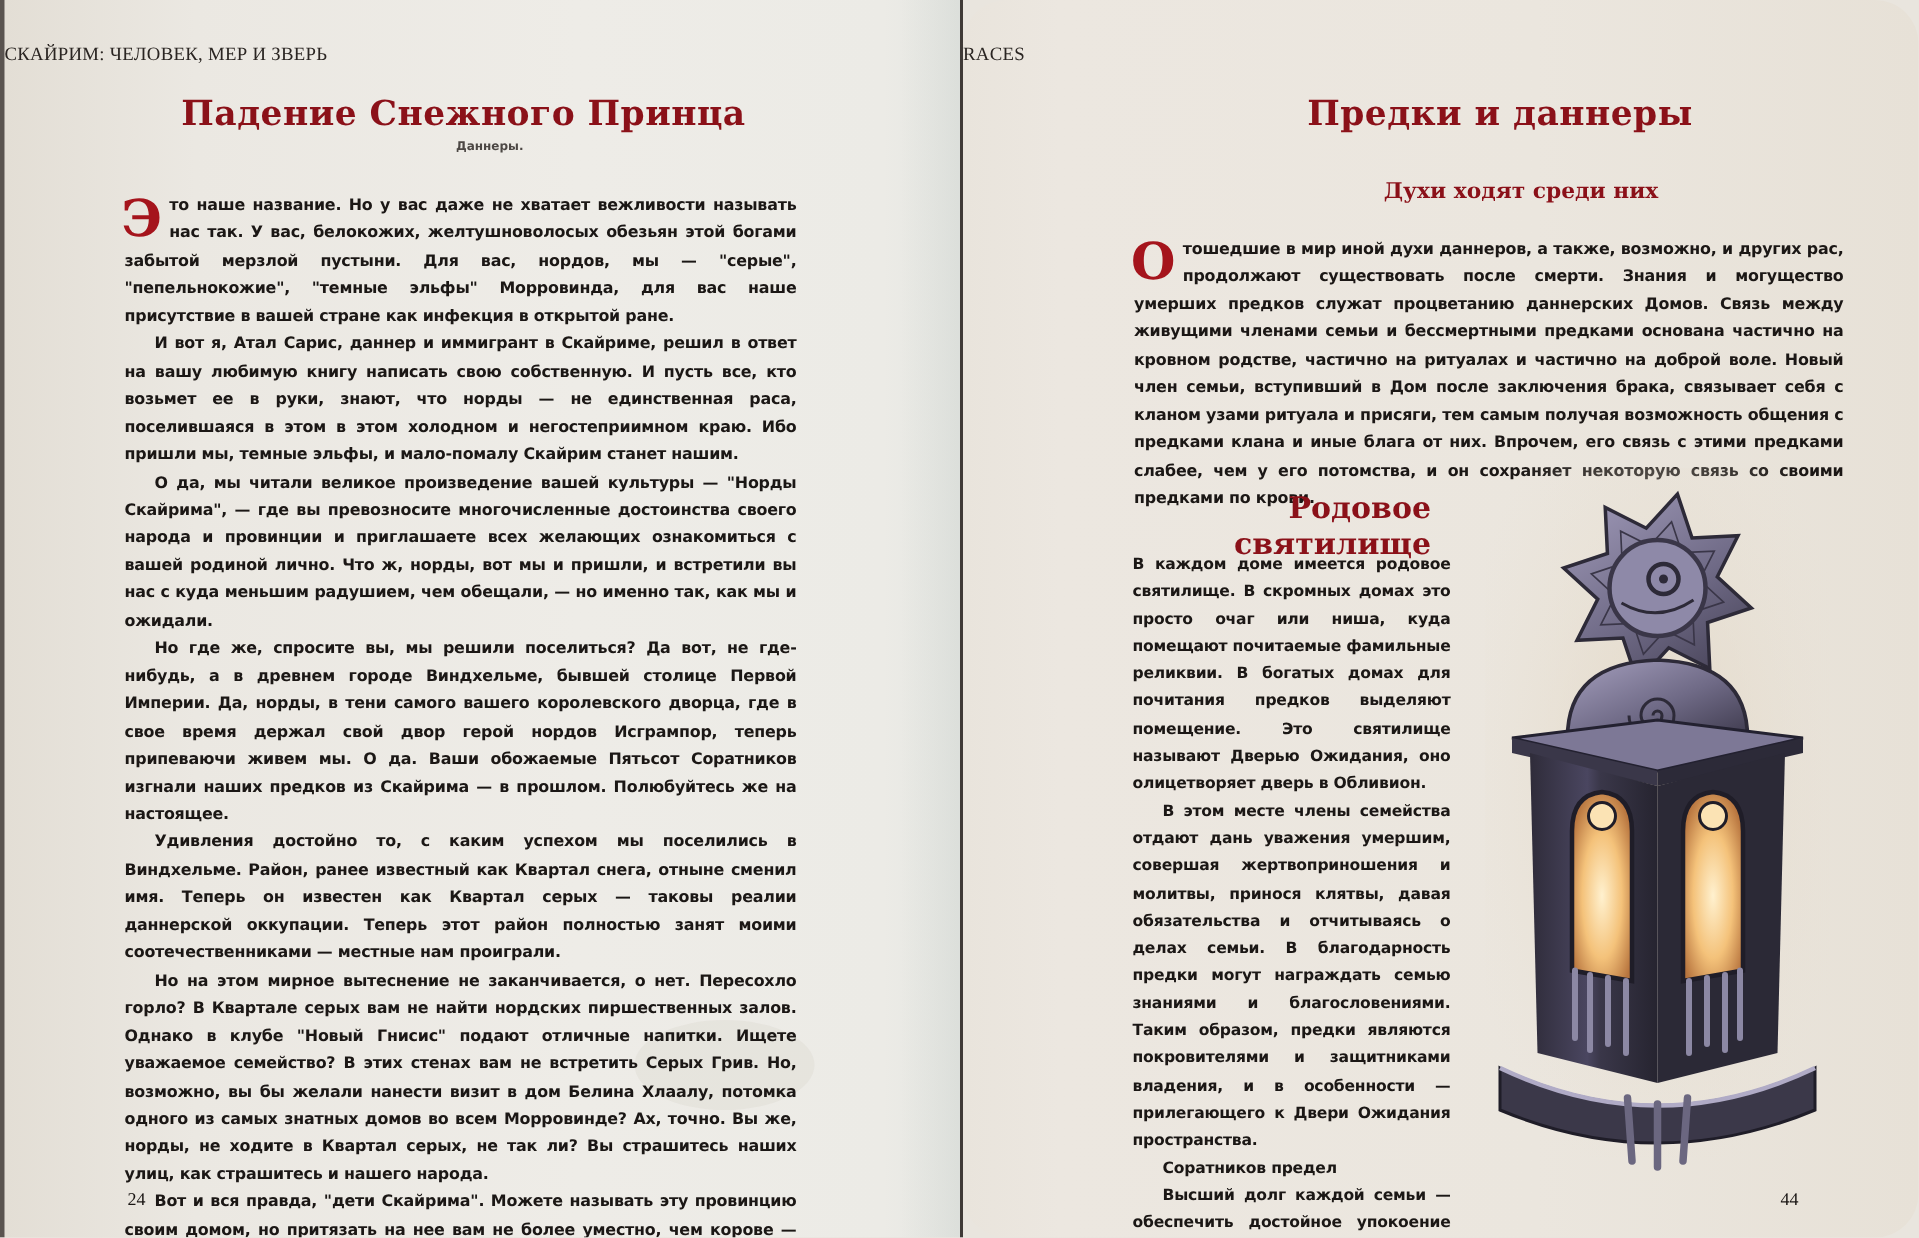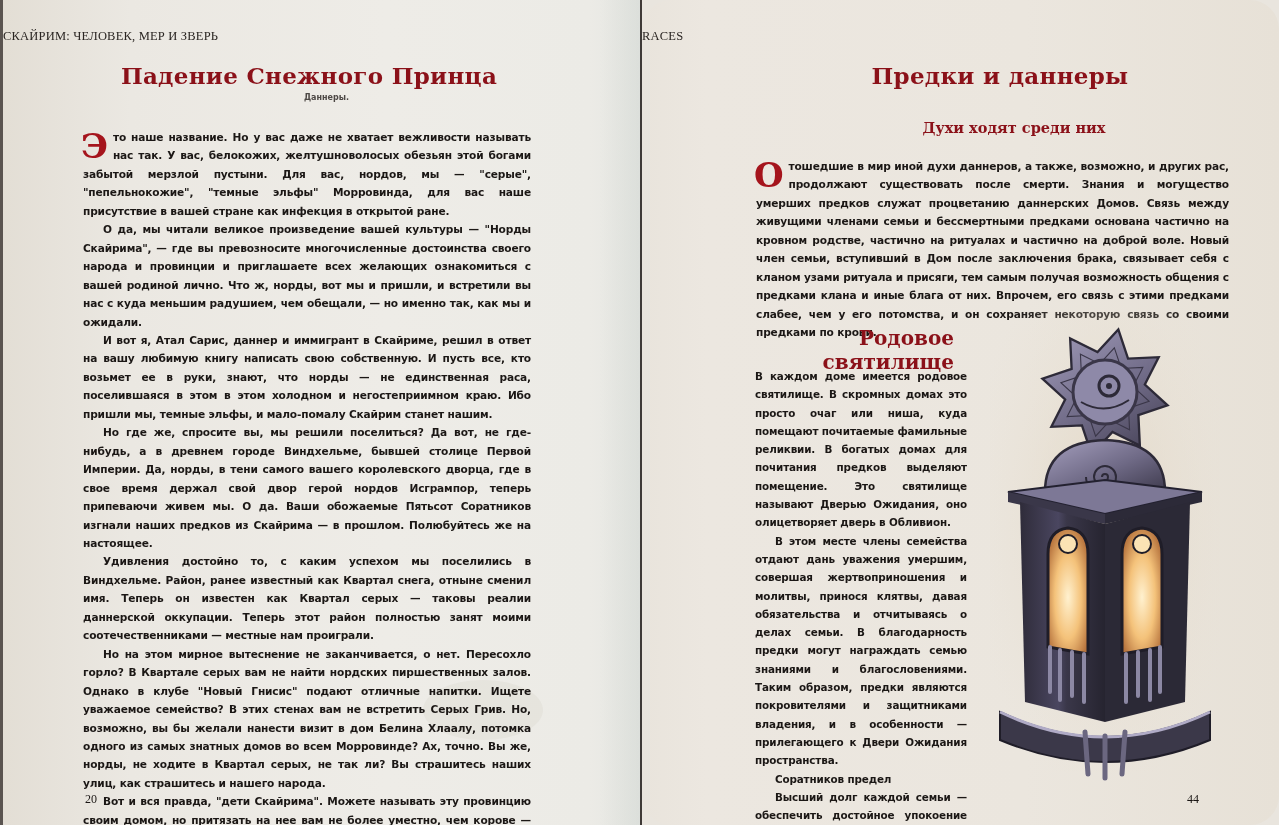--- a/index.html
+++ b/index.html
@@ -80,29 +80,29 @@
 <div class="spread">
 
   <div class="page page-left">
     <div class="foxing" style="left:420px;top:680px;width:120px;height:60px;"></div>
     <div class="running-head">СКАЙРИМ: ЧЕЛОВЕК, МЕР И ЗВЕРЬ</div>
     <div class="title">Падение Снежного Принца</div>
     <div class="subtitle-small">Даннеры.</div>
 
     <div class="body-text left-col">
       <p class="first"><span class="dropcap">Э</span><span>то наше название. Но у вас даже не хватает вежливости называть нас так. У вас, белокожих, желтушноволосых обезьян этой богами забытой мерзлой пустыни. Для вас, нордов, мы — "серые", "пепельнокожие", "темные эльфы" Морровинда, для вас наше присутствие в вашей стране как инфекция в открытой ране.</span></p>
+      <p>И вот я, Атал Сарис, даннер и иммигрант в Скайриме, решил в ответ на вашу любимую книгу написать свою собственную. И пусть все, кто возьмет ее в руки, знают, что норды — не единственная раса, поселившаяся в этом в этом холодном и негостеприимном краю. Ибо пришли мы, темные эльфы, и мало-помалу Скайрим станет нашим.</p>
       <p>О да, мы читали великое произведение вашей культуры — "Норды Скайрима", — где вы превозносите многочисленные достоинства своего народа и провинции и приглашаете всех желающих ознакомиться с вашей родиной лично. Что ж, норды, вот мы и пришли, и встретили вы нас с куда меньшим радушием, чем обещали, — но именно так, как мы и ожидали.</p>
-      <p>И вот я, Атал Сарис, даннер и иммигрант в Скайриме, решил в ответ на вашу любимую книгу написать свою собственную. И пусть все, кто возьмет ее в руки, знают, что норды — не единственная раса, поселившаяся в этом в этом холодном и негостеприимном краю. Ибо пришли мы, темные эльфы, и мало-помалу Скайрим станет нашим.</p>
       <p>Но где же, спросите вы, мы решили поселиться? Да вот, не где-нибудь, а в древнем городе Виндхельме, бывшей столице Первой Империи. Да, норды, в тени самого вашего королевского дворца, где в свое время держал свой двор герой нордов Исгрампор, теперь припеваючи живем мы. О да. Ваши обожаемые Пятьсот Соратников изгнали наших предков из Скайрима — в прошлом. Полюбуйтесь же на настоящее.</p>
       <p>Удивления достойно то, с каким успехом мы поселились в Виндхельме. Район, ранее известный как Квартал снега, отныне сменил имя. Теперь он известен как Квартал серых — таковы реалии даннерской оккупации. Теперь этот район полностью занят моими соотечественниками — местные нам проиграли.</p>
       <p>Но на этом мирное вытеснение не заканчивается, о нет. Пересохло горло? В Квартале серых вам не найти нордских пиршественных залов. Однако в клубе "Новый Гнисис" подают отличные напитки. Ищете уважаемое семейство? В этих стенах вам не встретить Серых Грив. Но, возможно, вы бы желали нанести визит в дом Белина Хлаалу, потомка одного из самых знатных домов во всем Морровинде? Ах, точно. Вы же, норды, не ходите в Квартал серых, не так ли? Вы страшитесь наших улиц, как страшитесь и нашего народа.</p>
       <p>Вот и вся правда, "дети Скайрима". Можете называть эту провинцию своим домом, но притязать на нее вам не более уместно, чем корове — на поле ее хозяина. Вы — лишь один из видов домашнего скота, что тупо себе пасется, пока более развитые существа готовят вас к бойне.</p>
     </div>
 
-    <div class="page-number">20</div>
+    <div class="page-number">24</div>
   </div>
 
   <div class="gutter-shade-l"></div>
   <div class="spine"></div>
 
   <div class="page page-right">
     <div class="running-head">RACES</div>
     <div class="title">Предки и даннеры</div>
     <div class="section-head head-spirits">Духи ходят среди них</div>
 

